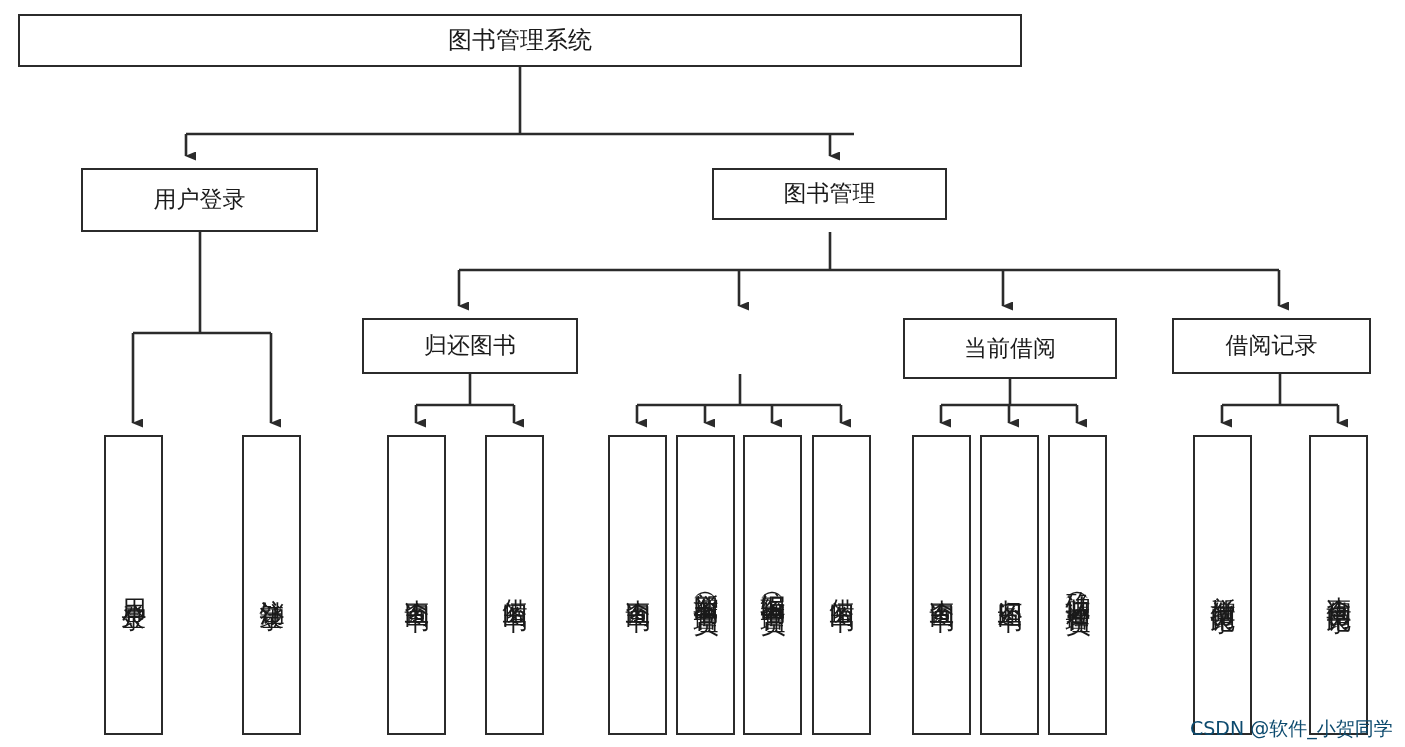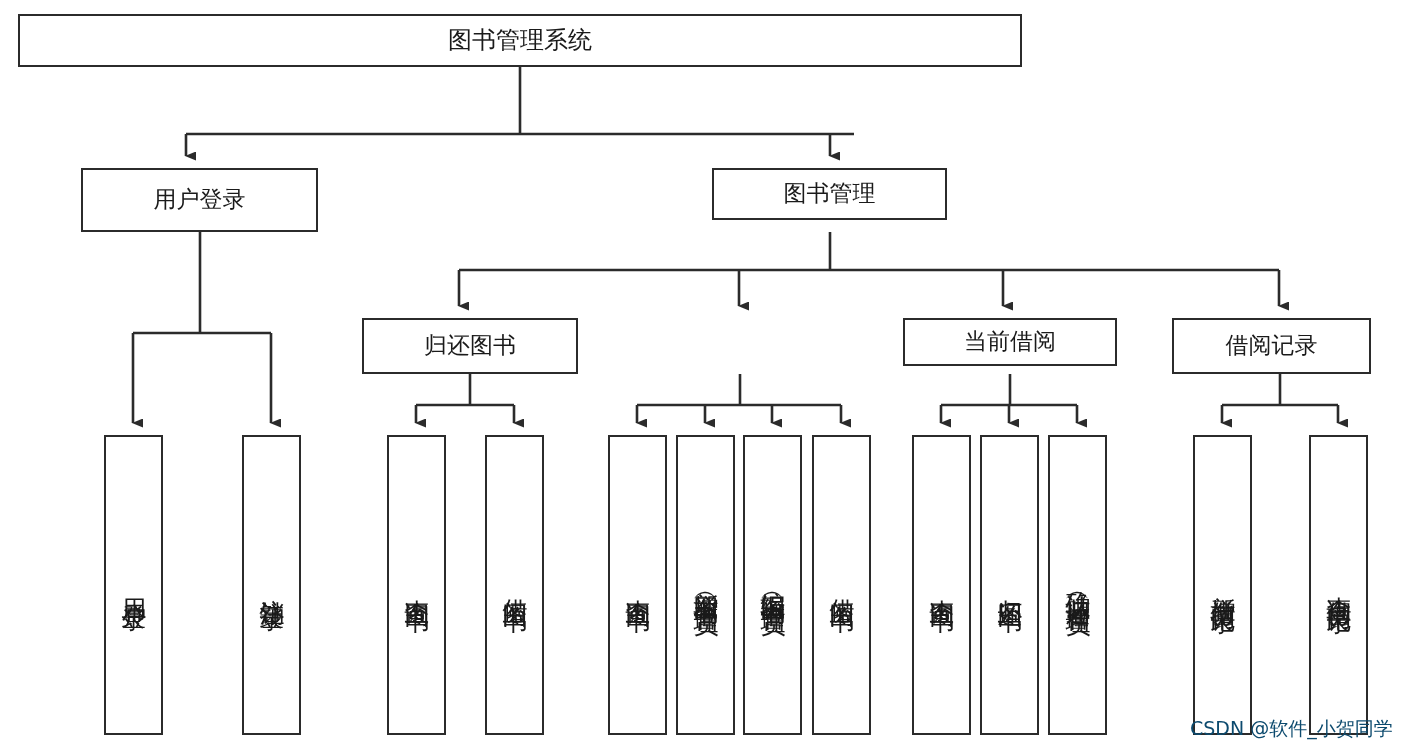--- a/index.html
+++ b/index.html
@@ -126,21 +126,21 @@
 
   <div class="node-box" style="left:712px; top:168px; width:235px; height:52px;">
     <span class="node-label horizontal">图书管理</span>
   </div>
 
   <div class="node-box" style="left:362px; top:318px; width:216px; height:56px;">
     <span class="node-label horizontal">归还图书</span>
   </div>
 
 
-  <div class="node-box" style="left:903px; top:318px; width:214px; height:48px;">
+  <div class="node-box" style="left:903px; top:318px; width:214px; height:61px;">
     <span class="node-label horizontal">当前借阅</span>
   </div>
 
   <div class="node-box" style="left:1172px; top:318px; width:199px; height:56px;">
     <span class="node-label horizontal">借阅记录</span>
   </div>
 
   <div class="node-box" style="left:104px; top:435px; width:59px; height:300px;">
     <span class="node-label vertical">用户登录</span>
   </div>

